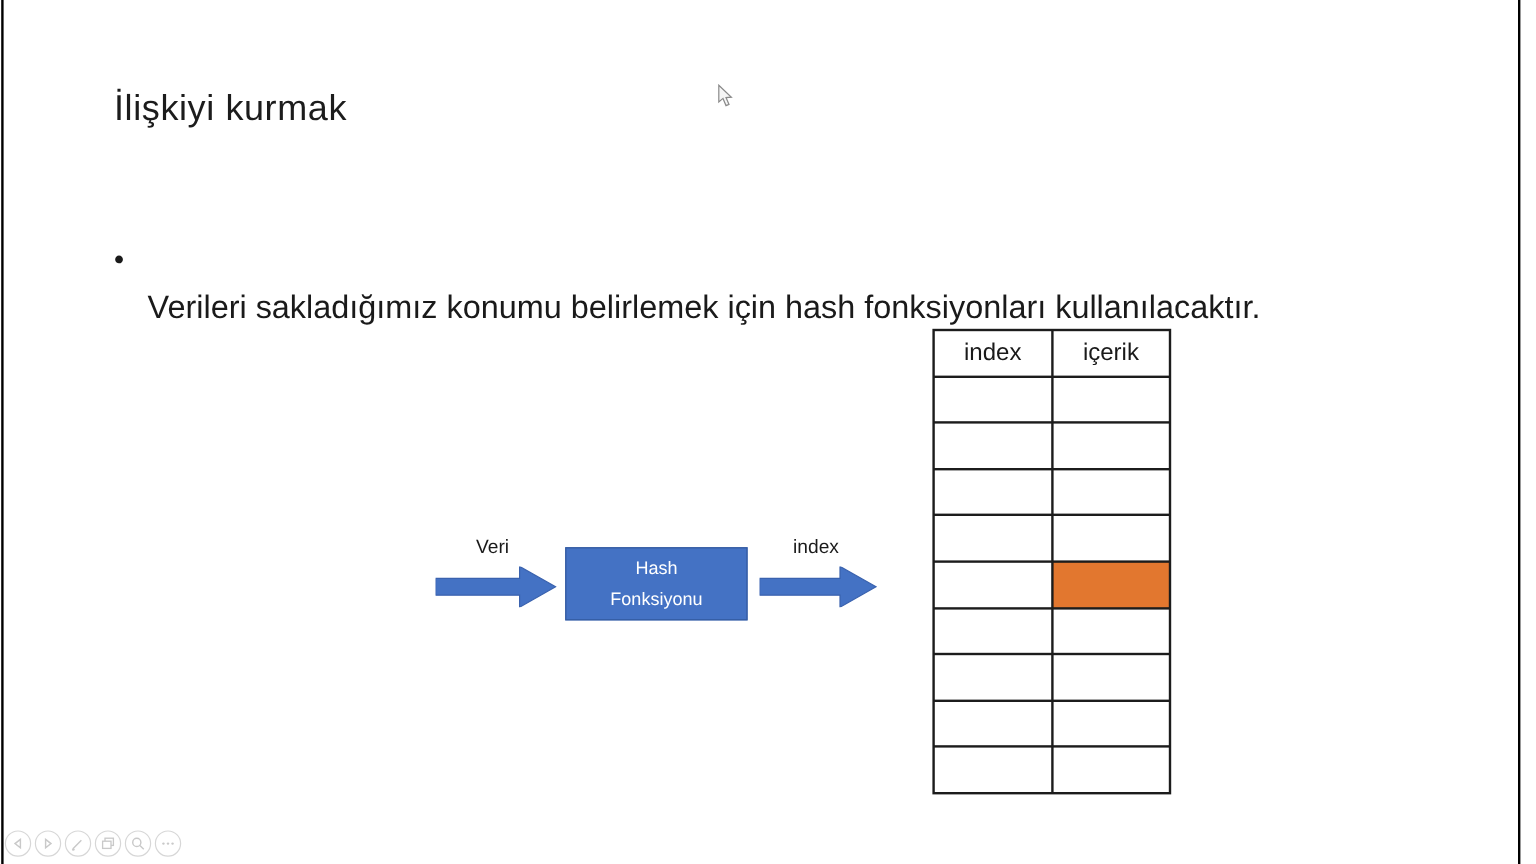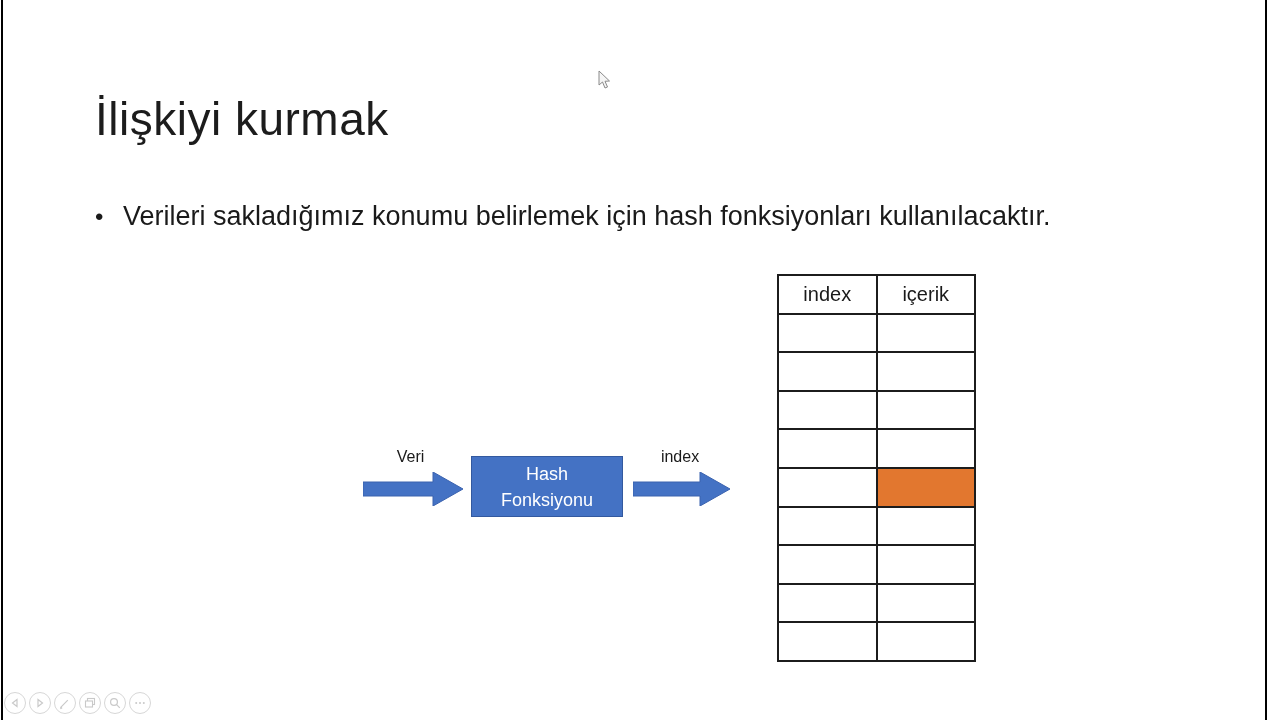--- a/index.html
+++ b/index.html
@@ -8,40 +8,40 @@
     background:#ffffff;
     font-family:"Liberation Sans", sans-serif;
     color:#1f1f1f;
   }
   .stage{position:absolute;inset:0;background:#ffffff;}
   .edge-line{position:absolute;top:0;bottom:0;width:2px;background:#000;}
   .edge-left{left:1px;}
   .edge-right{left:1265px;}
 
   .slide-title{
-    position:absolute;left:95px;top:92px;
-    font-size:46px;font-weight:300;letter-spacing:0.5px;color:#1c1c1c;
+    position:absolute;left:95px;top:74px;
+    font-size:30px;font-weight:300;letter-spacing:0.5px;color:#1c1c1c;
   }
   .bullet-block{
     position:absolute;left:95px;top:198px;width:985px;
     font-size:27px;line-height:37px;color:#1a1a1a;
     display:flex;
   }
   .bullet-marker{width:28px;flex:0 0 28px;font-size:24px;line-height:37px;}
-  .bullet-text{flex:1;}
+  .bullet-text{flex:1;margin-top:40px;}
 
   
   .diag-label{
     position:absolute;font-size:16px;color:#1a1a1a;text-align:center;
   }
   .diag-arrow{position:absolute;}
   .hash-box{
     position:absolute;left:471px;top:456px;width:152px;height:61px;
     display:flex;flex-direction:column;justify-content:center;align-items:center;
-    color:#ffffff;font-size:18px;line-height:26px;text-align:center;
+    color:#ffffff;font-size:15px;line-height:26px;text-align:center;
     box-sizing:border-box;border:1.5px solid #33599F;
   }
 
   
   .hash-table{
     position:absolute;left:777px;top:274px;width:199px;height:388px;
     box-sizing:border-box;background:#1c1c1c;padding:2px;
     display:grid;grid-template-columns:1fr 1fr;grid-auto-rows:1fr;gap:2px;
   }
   .hash-table .cell{

